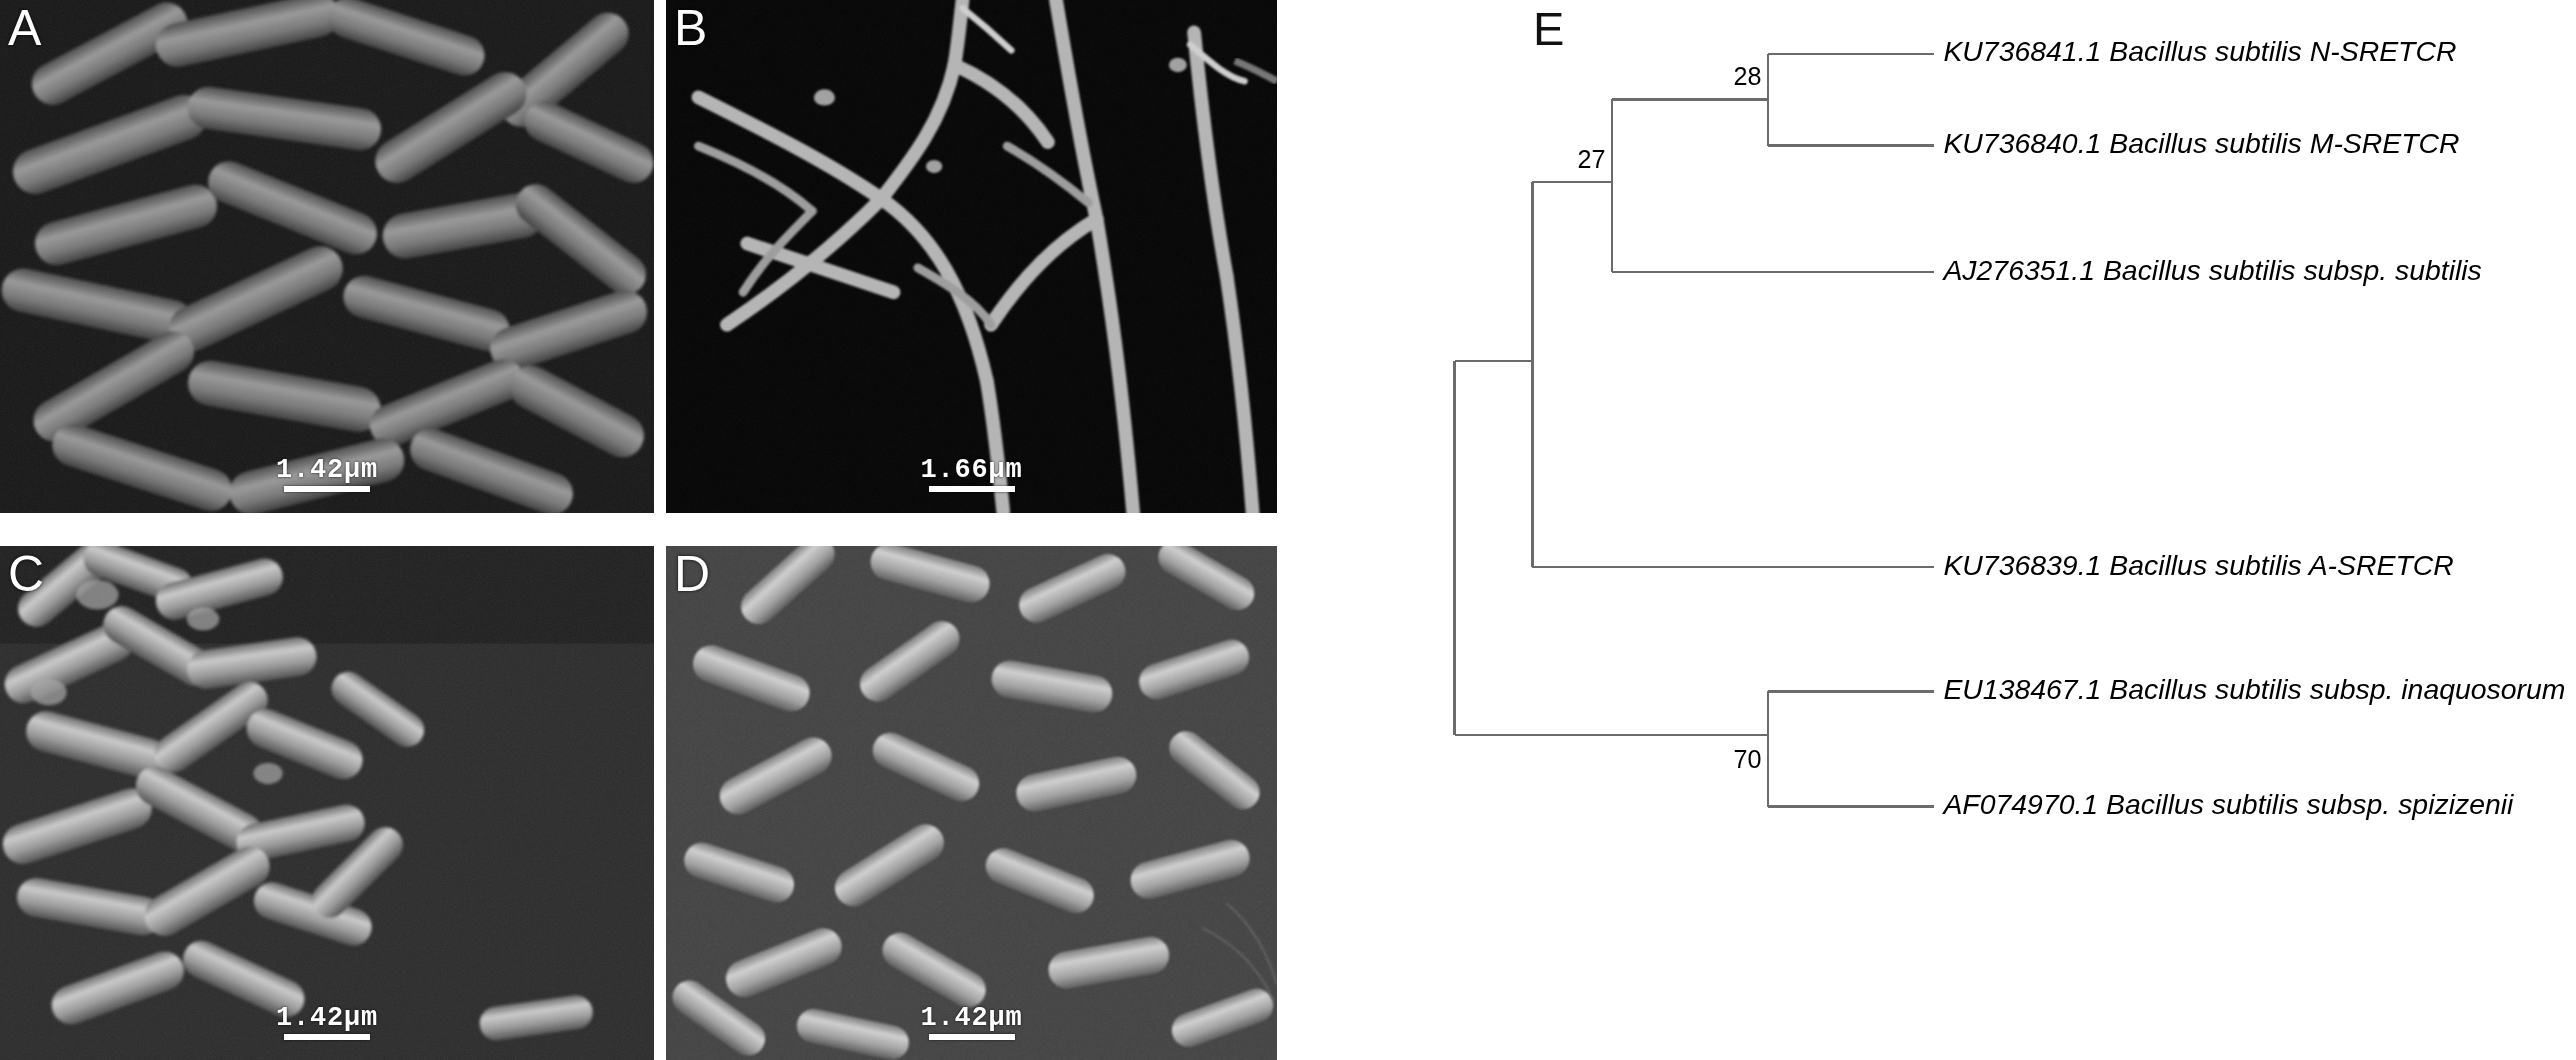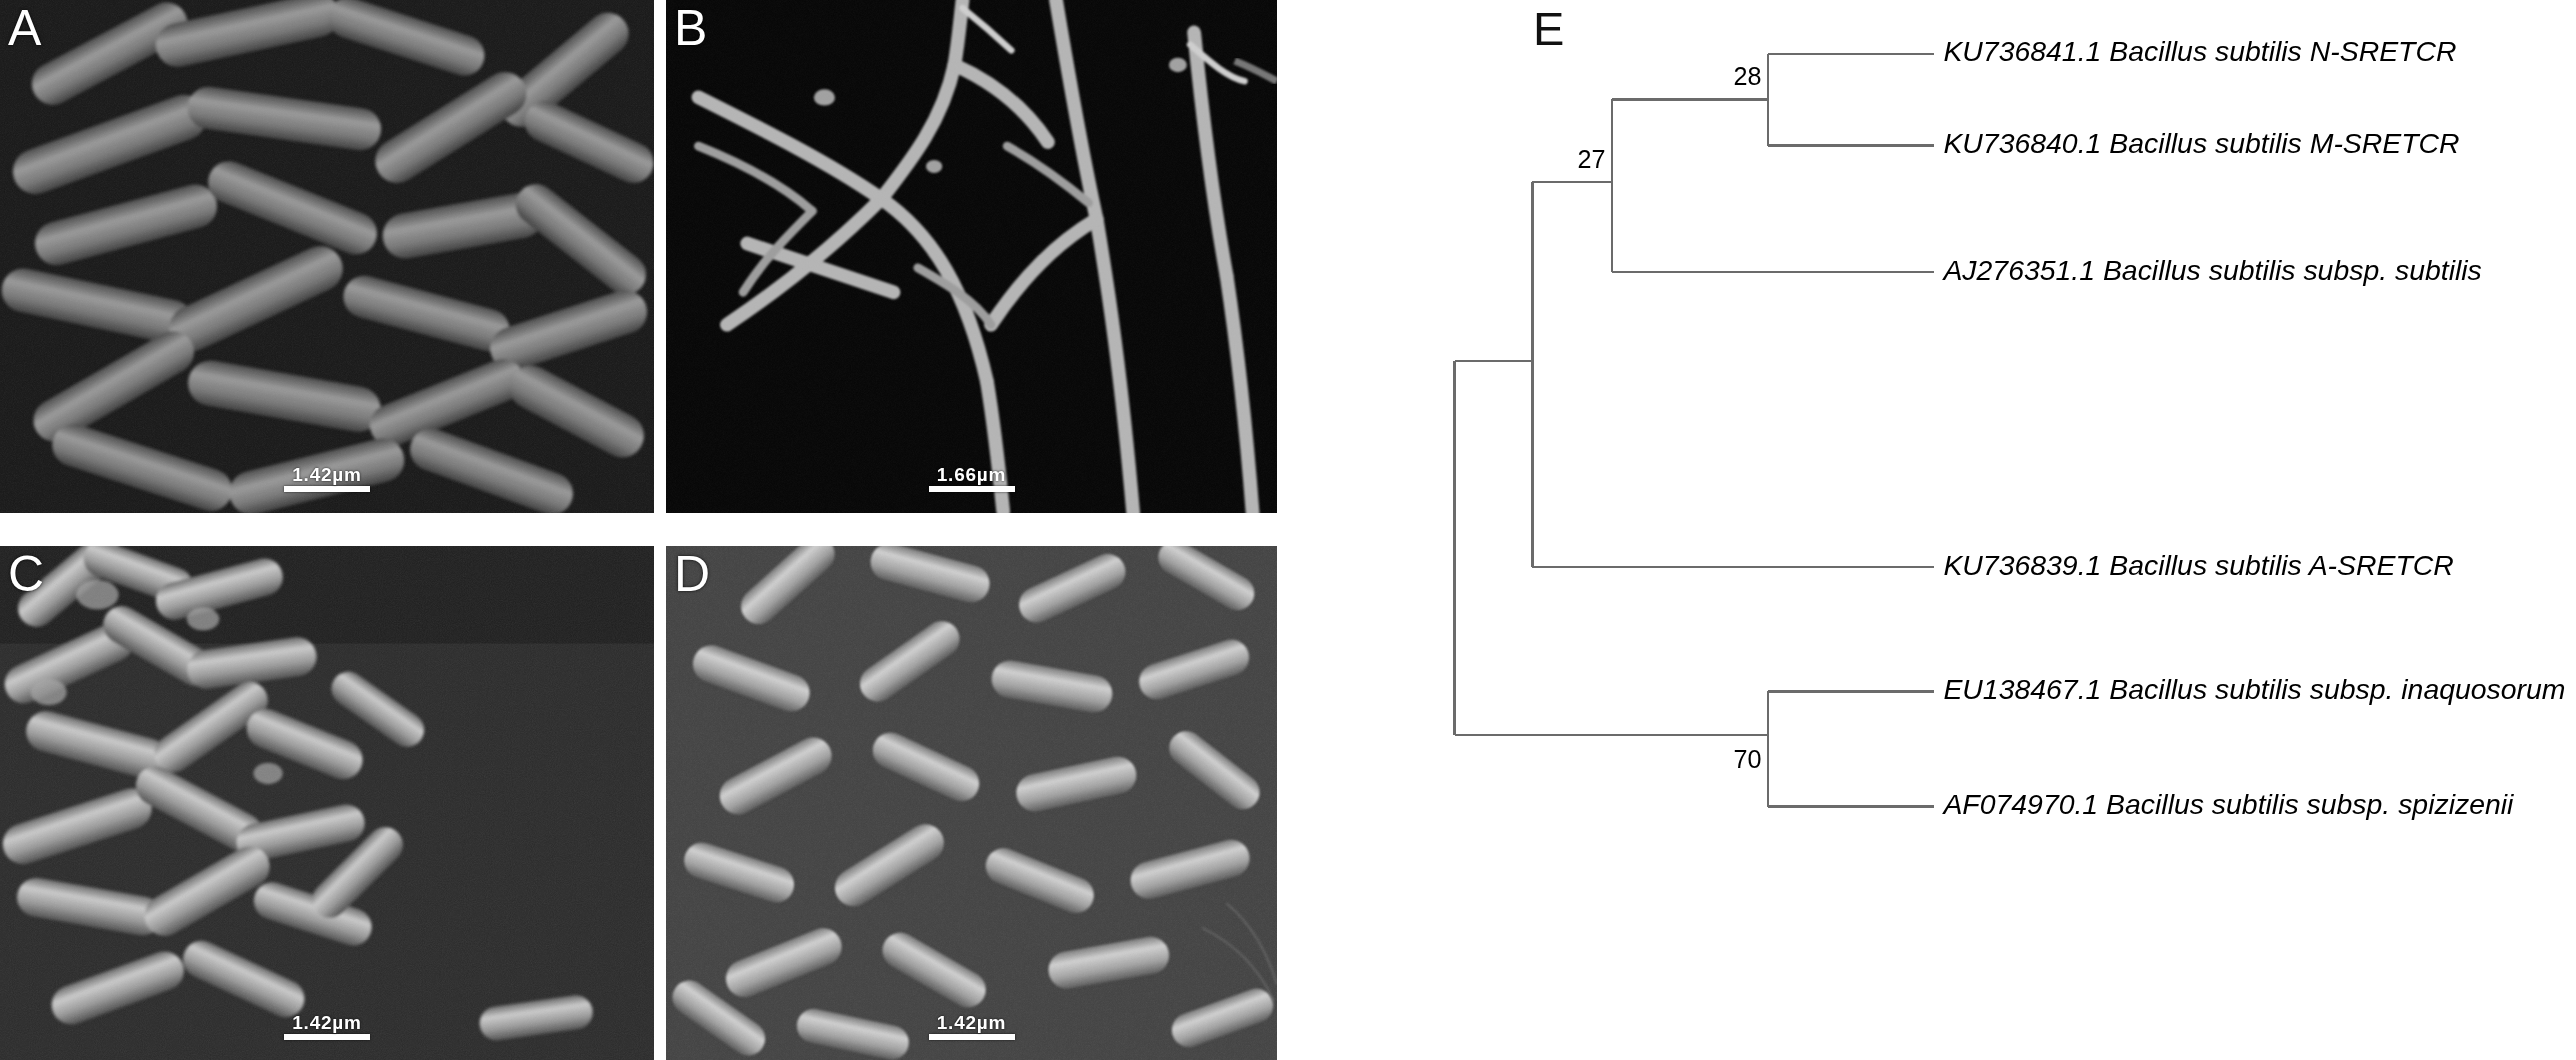--- a/index.html
+++ b/index.html
@@ -49,22 +49,22 @@
     position: absolute;
     left: 50%;
     bottom: 21px;
     transform: translateX(-50%);
     text-align: center;
     user-select: none;
   }
   .scalebar-text {
     display: block;
     color: #ffffff;
-    font-family: Liberation Sans, sans-serif;
-    font-size: 19px;
+    font-family: Liberation Mono, monospace;
+    font-size: 27px;
     font-weight: 700;
     letter-spacing: 0.8px;
     line-height: 1.05;
     text-shadow: 0 0 2.4px rgba(0,0,0,0.9);
     white-space: nowrap;
   }
   .scalebar-line {
     display: block;
     height: 5.7px;
     background: #ffffff;

